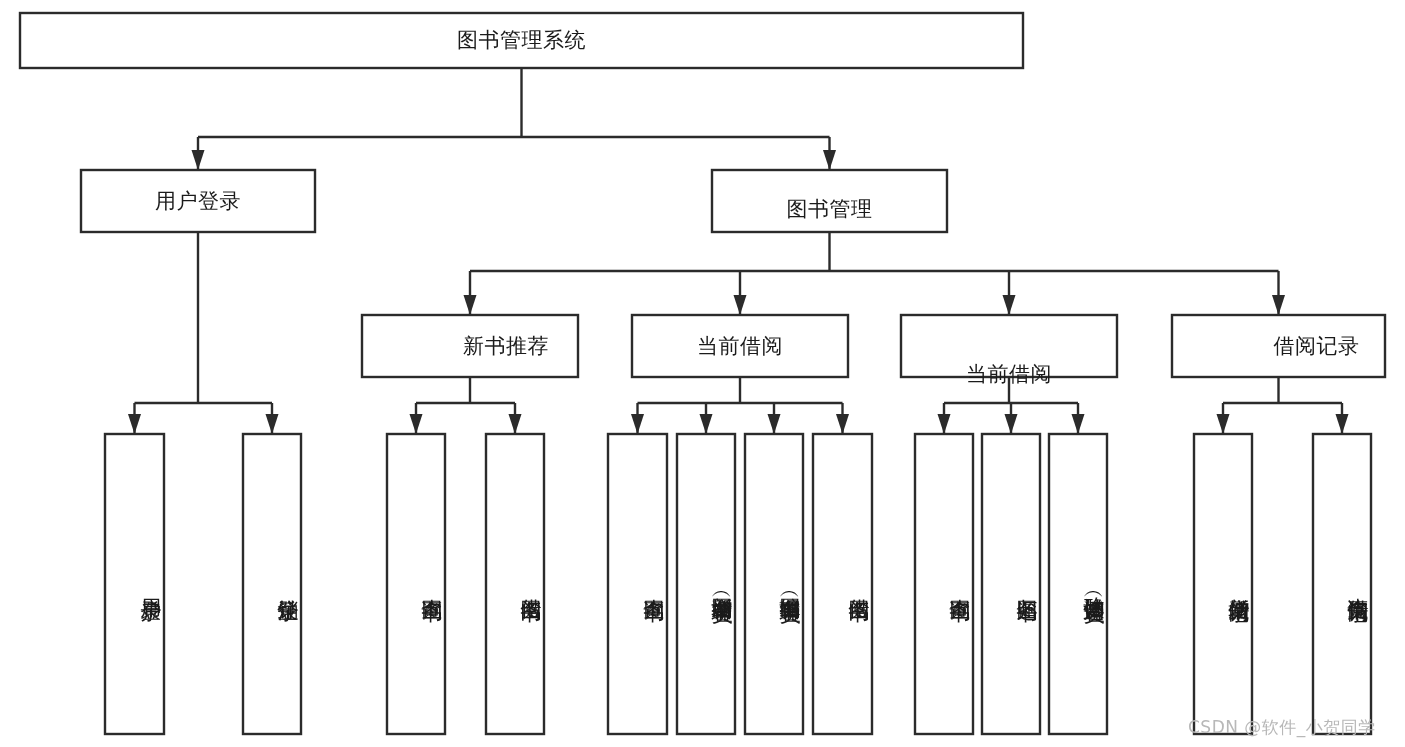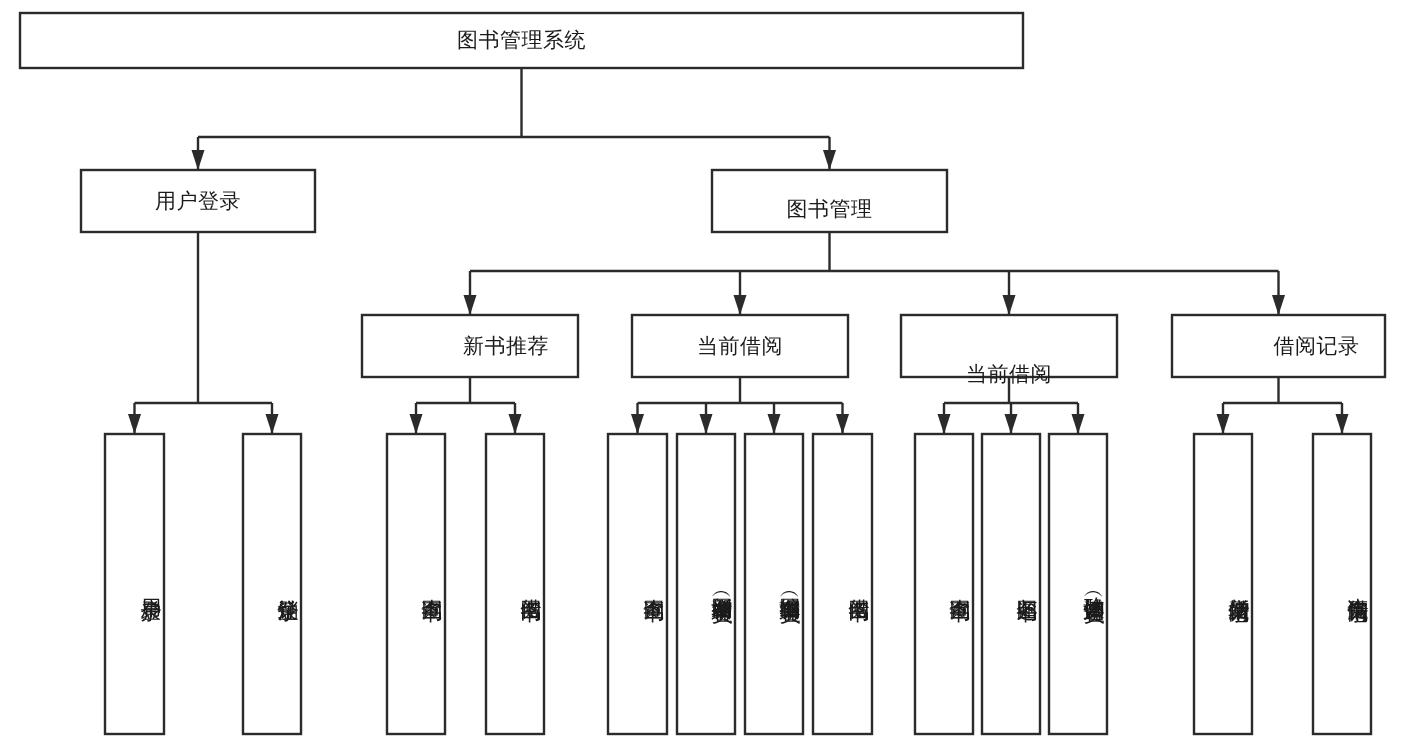--- a/index.html
+++ b/index.html
@@ -208,14 +208,15 @@
         <span class="vlabel-inner">确认归还（管理员）</span>
       </div>
       <div class="node-label-v" style="left: 1194px; top: 442px; width: 58px; height: 284px;">
         <span class="vlabel-inner">新增借阅记录</span>
       </div>
       <div class="node-label-v" style="left: 1313px; top: 442px; width: 58px; height: 284px;">
         <span class="vlabel-inner">查询借阅记录</span>
       </div>
     </div>
 
+  <div class="watermark" style="left: 1188px; top: 716px;">CSDN @软件_小贺同学</div>
 
 </div>
 
 </body></html>

